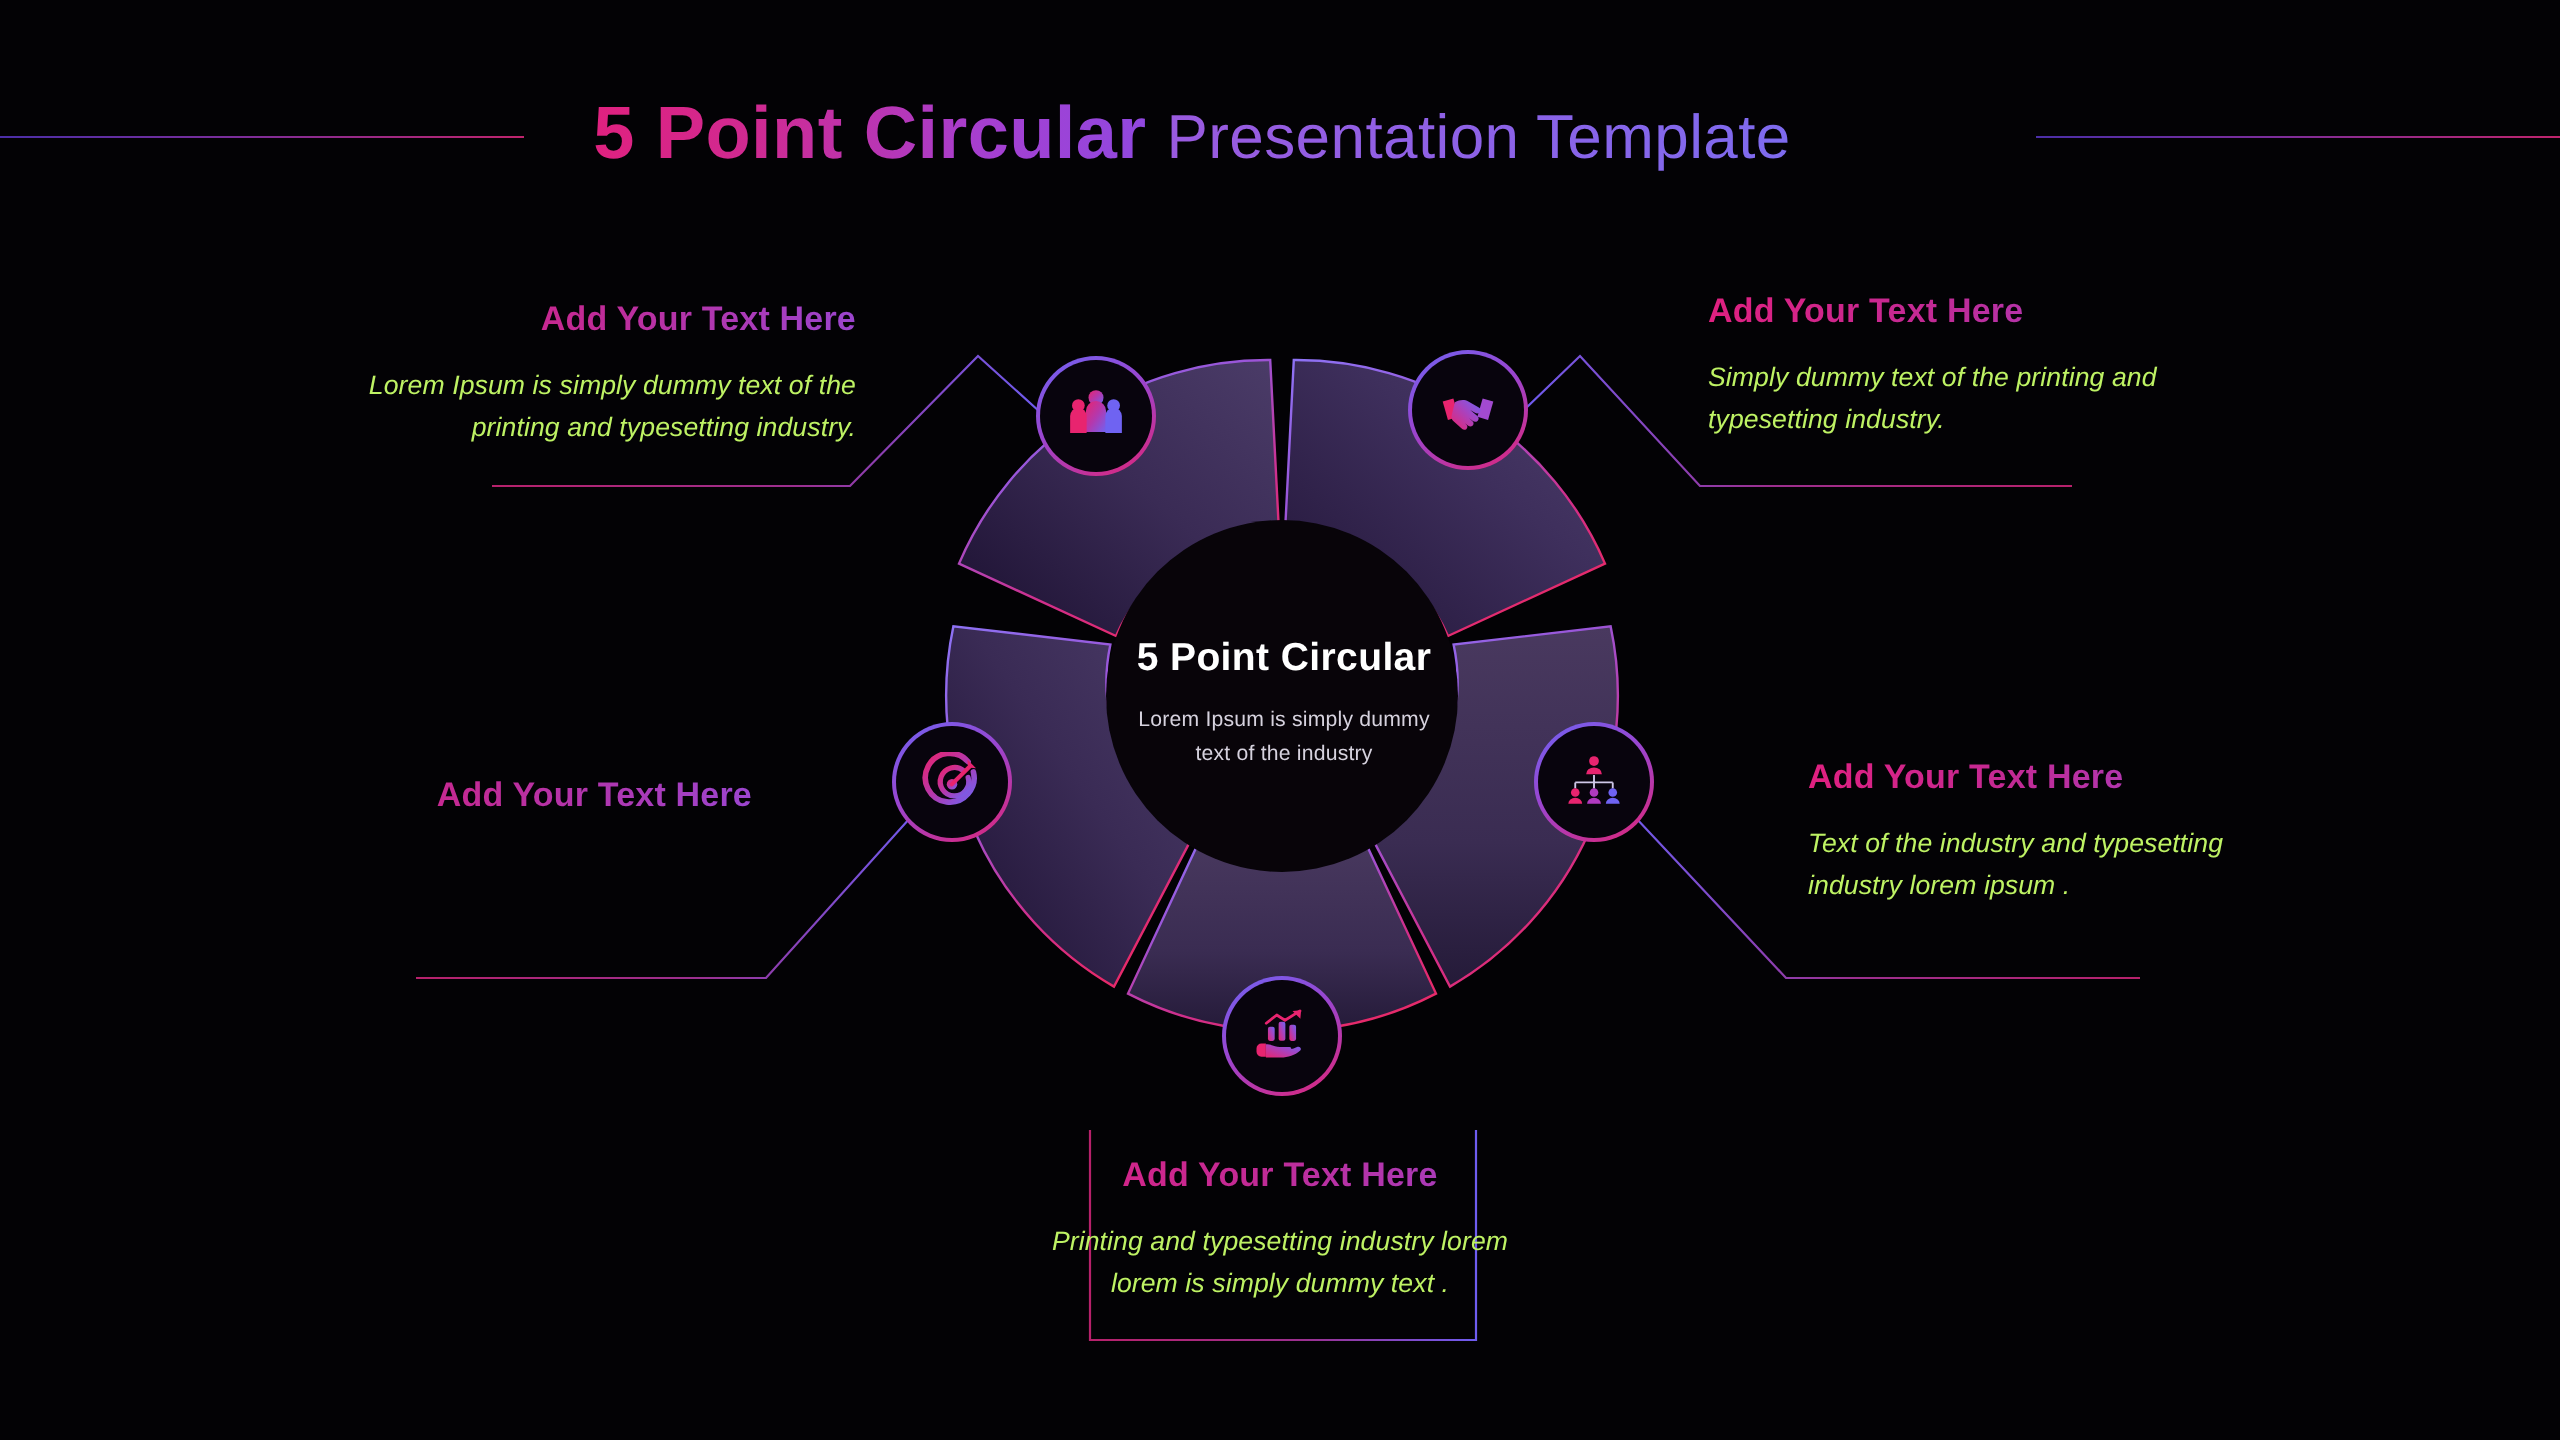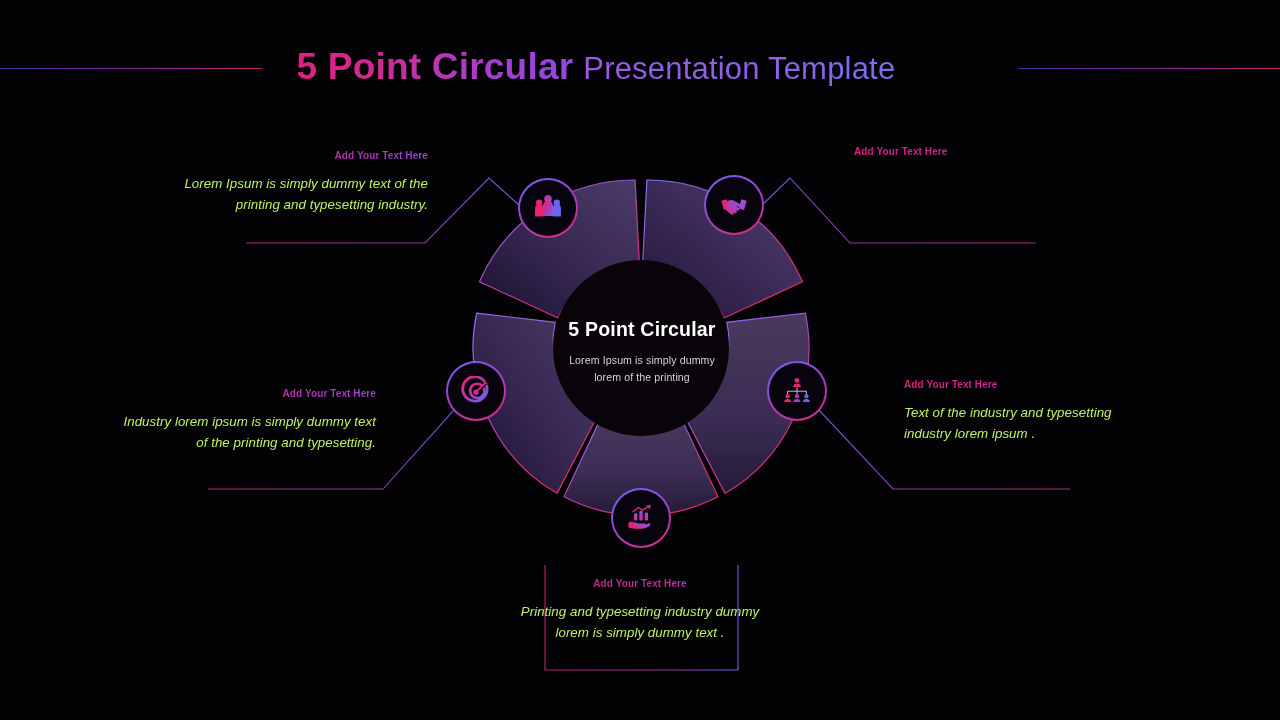--- a/index.html
+++ b/index.html
@@ -35,21 +35,21 @@
     background:linear-gradient(90deg,#4b2ea8 0%,#7b2d9b 45%,#c0246d 100%); }
   .hline.right{ right:0; width:262px;
     background:linear-gradient(90deg,#4b2ea8 0%,#7b2d9b 45%,#c0246d 100%); }
 
   
   .svg-layer{ position:absolute; left:0; top:0; width:1280px; height:720px; pointer-events:none; }
 
   
   .tblock{ position:absolute; }
   .tblock h3{
-    font-size:10px; font-weight:bold; letter-spacing:.1px; margin-bottom:13px;
+    font-size:17px; font-weight:bold; letter-spacing:.1px; margin-bottom:13px;
     background:linear-gradient(90deg,#e02080 0%,#c22a95 45%,#9b45cf 100%);
     -webkit-background-clip:text; background-clip:text;
     color:transparent; -webkit-text-fill-color:transparent;
   }
   .tblock p{
     font-size:13.3px; font-style:italic; color:#bef264;
     line-height:1.55; letter-spacing:.05px;
   }
   .tblock.r-align{ text-align:right; }
   .tblock.l-align{ text-align:left; }
@@ -188,21 +188,21 @@
       <polyline stroke="url(#connA)" points="208,489 383,489 455,409 462,404"></polyline>
       <polyline stroke="url(#connB)" points="1070,489 893,489 818,409 811,404"></polyline>
       <polyline stroke="url(#connA)" points="545,565 545,670 738,670 738,565"></polyline>
     </g>
   </svg>
 
   <div class="center-text">
     <div class="c-title">5 Point Circular</div>
     <div class="c-sub">
       <span>Lorem Ipsum is simply dummy</span><br>
-      <span>lorem of the printing</span>
+      <span>text of the industry</span>
     </div>
   </div>
 
   <div class="bubble-ring" id="bb-1">
     <div class="inner">
       <svg width="30" height="30" viewBox="0 0 32 32">
         <circle cx="16" cy="6.2" r="4.0" fill="url(#icoG)"></circle>
         <path d="M10.6 24.5 V13.4 a5.4 5.4 0 0 1 10.8 0 V24.5 Z" fill="url(#icoG)"></path>
         <circle cx="6.6" cy="10.4" r="3.4" fill="#e8246f"></circle>
         <path d="M2.2 25 V16.0 a4.4 4.4 0 0 1 8.8 0 V25 Z" fill="#e8246f"></path>
@@ -276,39 +276,39 @@
   <div class="tblock r-align" id="tb-1">
     <h3>Add Your Text Here</h3>
     <p>
       <span>Lorem Ipsum is simply dummy text of the</span><br>
       <span>printing and typesetting industry.</span>
     </p>
   </div>
 
   <div class="tblock l-align" id="tb-2">
     <h3>Add Your Text Here</h3>
+    <p>
+      <span>Simply dummy text of the printing and</span><br>
+      <span>typesetting industry.</span>
+    </p>
   </div>
 
   <div class="tblock r-align" id="tb-3">
     <h3>Add Your Text Here</h3>
-    <p>
-      <span>Industry lorem ipsum is simply dummy text</span><br>
-      <span>of the printing and typesetting.</span>
-    </p>
   </div>
 
   <div class="tblock l-align" id="tb-4">
     <h3>Add Your Text Here</h3>
     <p>
       <span>Text of the industry and typesetting</span><br>
       <span>industry lorem ipsum .</span>
     </p>
   </div>
 
   <div class="tblock c-align" id="tb-5">
     <h3>Add Your Text Here</h3>
     <p>
-      <span>Printing and typesetting industry dummy</span><br>
+      <span>Printing and typesetting industry lorem</span><br>
       <span>lorem is simply dummy text .</span>
     </p>
   </div>
 
 </div>
 
 </body></html>

